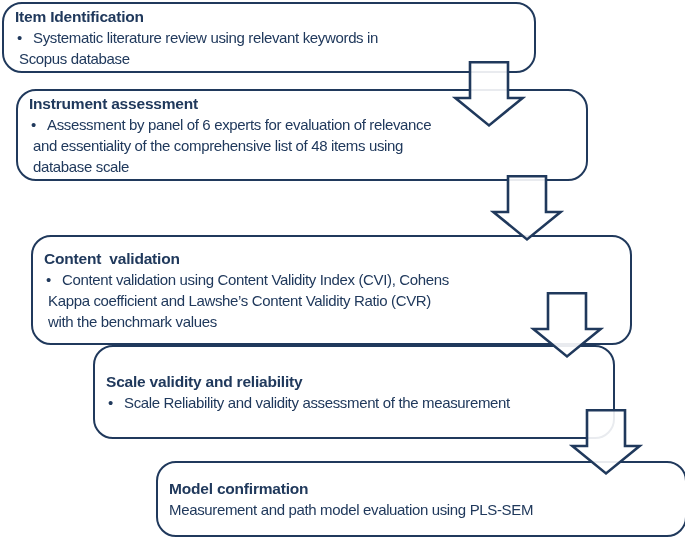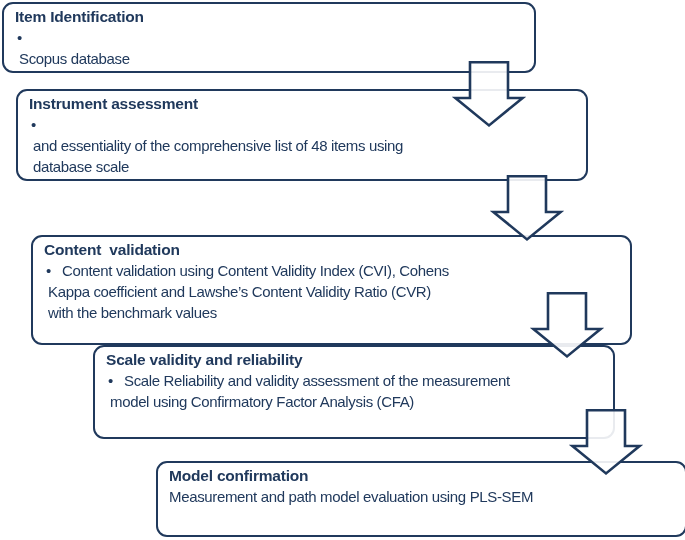--- a/index.html
+++ b/index.html
@@ -13,23 +13,24 @@
     background:#ffffff;
     font-family:"Liberation Sans", sans-serif;
     color:var(--ink);
     overflow:hidden;
   }
   .box{
     position:absolute;
     box-sizing:border-box;
     background:var(--fill);
     border:2.6px solid var(--ink);
-    border-radius:11px;
+    border-radius:20px;
     display:flex;
     flex-direction:column;
+    justify-content:center;
     padding:2px 8px 2px 11px;
   }
   .title{
     font-weight:bold;
     font-size:15.5px;
     letter-spacing:-0.2px;
     line-height:21px;
     white-space:pre;
   }
   .line{
@@ -60,28 +61,30 @@
 </style>
 </head>
 <body>
 
 <div id="canvas">
 
   <div class="box" style="left:2px;top:2px;width:534px;height:71px">
     <div class="title">Item Identification</div>
     <div class="line">
       <span class="dot">•</span>
+      <span>Systematic literature review using relevant keywords in</span>
     </div>
     <div class="line cont">Scopus database</div>
   </div>
 
   <div class="box" style="left:16px;top:89px;width:572px;height:92px">
     <div class="title">Instrument assessment</div>
     <div class="line">
       <span class="dot">•</span>
+      <span>Assessment by panel of 6 experts for evaluation of relevance</span>
     </div>
     <div class="line cont">and essentiality of the comprehensive list of 48 items using</div>
     <div class="line cont">database scale</div>
   </div>
 
   <div class="box" style="left:31px;top:235px;width:601px;height:110px">
     <div class="title">Content  validation</div>
     <div class="line">
       <span class="dot">•</span>
       <span>Content validation using Content Validity Index (CVI), Cohens</span>
@@ -89,21 +92,20 @@
     <div class="line cont">Kappa coefficient and Lawshe’s Content Validity Ratio (CVR)</div>
     <div class="line cont">with the benchmark values</div>
   </div>
 
   <div class="box" style="left:93px;top:345px;width:522px;height:94px">
     <div class="title">Scale validity and reliability</div>
     <div class="line">
       <span class="dot">•</span>
       <span>Scale Reliability and validity assessment of the measurement</span>
     </div>
-    <div class="line cont">model using Confirmatory Factor Analysis (CFA)</div>
   </div>
 
   <div class="box" style="left:156px;top:461px;width:531px;height:76px">
     <div class="title">Model confirmation</div>
     <div class="line">Measurement and path model evaluation using PLS-SEM</div>
   </div>
 
   <svg class="arrow" style="left:454px;top:61px" width="70" height="66" viewBox="0 0 70 66" aria-hidden="true">
     <polygon points="16,1.3 54,1.3 54,37 68.6,37 35,64.4 1.4,37 16,37"></polygon>
   </svg>

